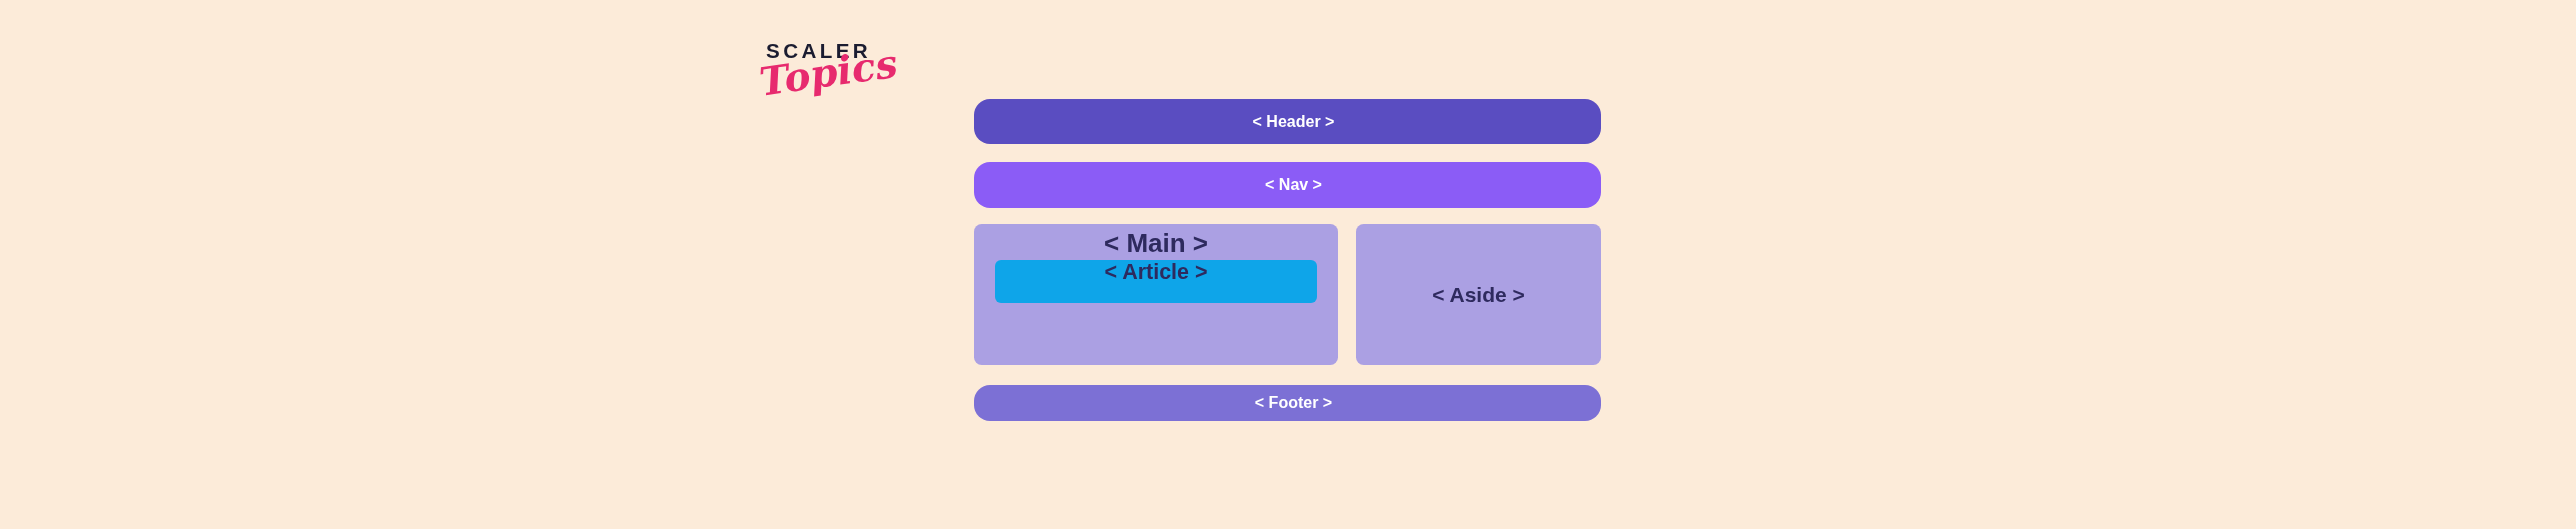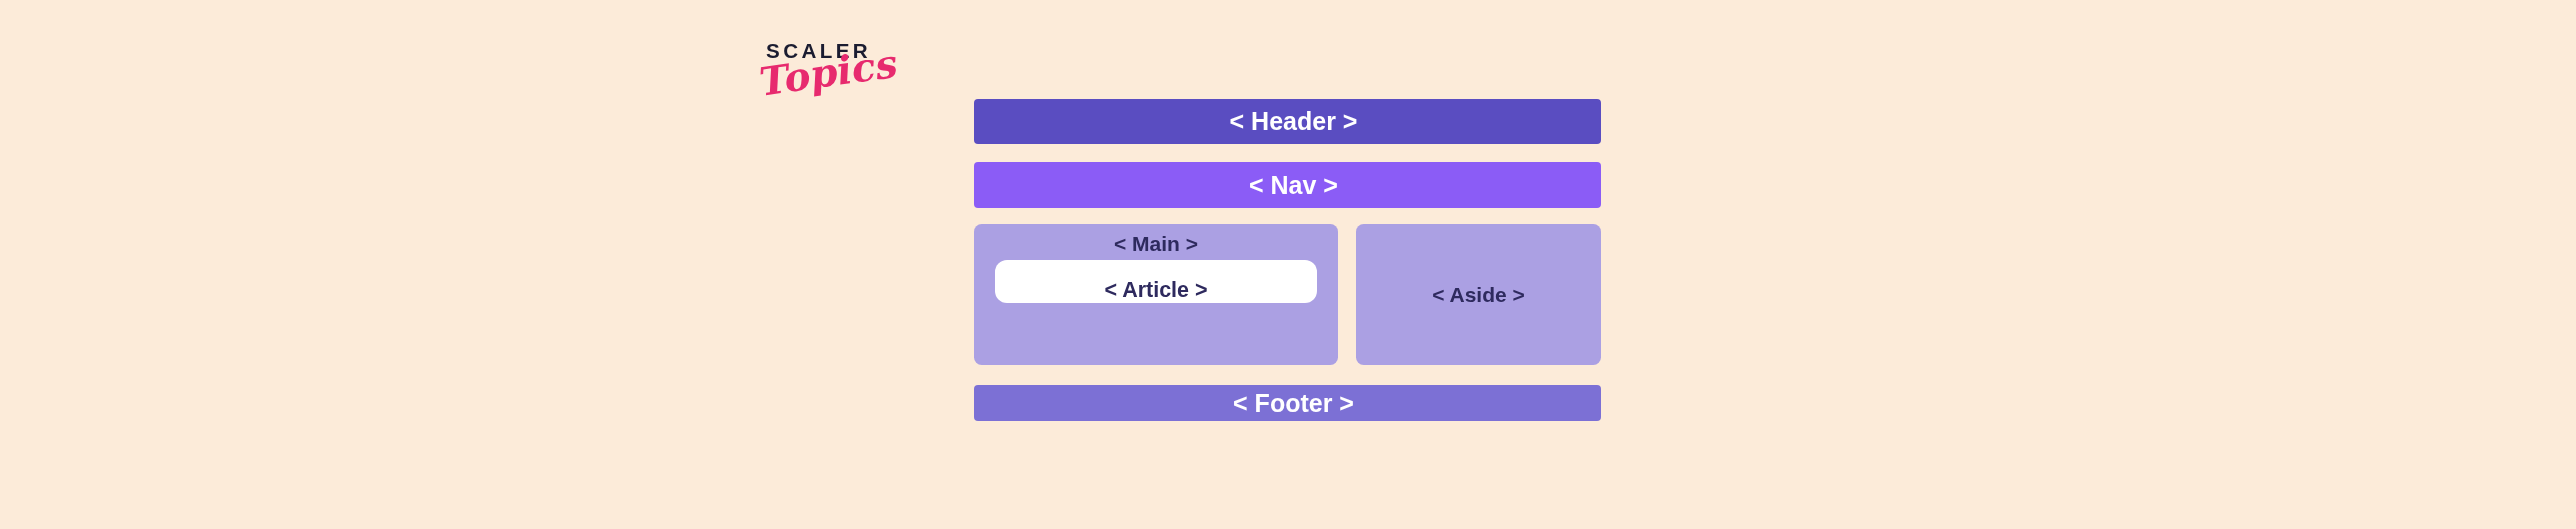--- a/index.html
+++ b/index.html
@@ -42,27 +42,27 @@
   }
 
   
   .diagram {
     position: absolute;
     left: 974px;
     top: 99px;
     width: 627px;
   }
   .bar {
-    border-radius: 4px;
+    border-radius: 16px;
     display: flex;
     align-items: center;
     justify-content: center;
     color: #ffffff;
     font-weight: bold;
-    font-size: 25px;
+    font-size: 16px;
     padding-left: 12px;
   }
   .bar.header-bar { background: #5a4dc1; height: 45px; margin-bottom: 18px; }
   .bar.nav-bar    { background: #8b5cf6; height: 46px; margin-bottom: 16.3px; }
   .bar.footer-bar { background: #7c70d5; height: 36px; }
 
   .row {
     display: flex;
     gap: 18px;
     margin-bottom: 20px;
@@ -72,29 +72,29 @@
     height: 141px;
     background: #aba0e3;
     border-radius: 7.7px;
     box-sizing: border-box;
     padding: 4.3px 20.6px 0 20.6px;
   }
   .main-label {
     text-align: center;
     color: #2e2a5e;
     font-weight: bold;
-    font-size: 21px;
+    font-size: 26px;
     height: 31px;
     line-height: 29px;
   }
   .white-box {
-    background: #ffffff;
-    border-radius: 12px;
+    background: #0ea5e9;
+    border-radius: 6px;
     display: flex;
-    align-items: flex-end;
+    align-items: flex-start;
     justify-content: center;
     color: #2e2a5e;
     font-weight: bold;
     font-size: 21.5px;
   }
   .white-box.article-box { height: 43px; margin-bottom: 6px; }
   .white-box.section-box { height: 40px; }
 
   .aside-box {
     flex: 1;

